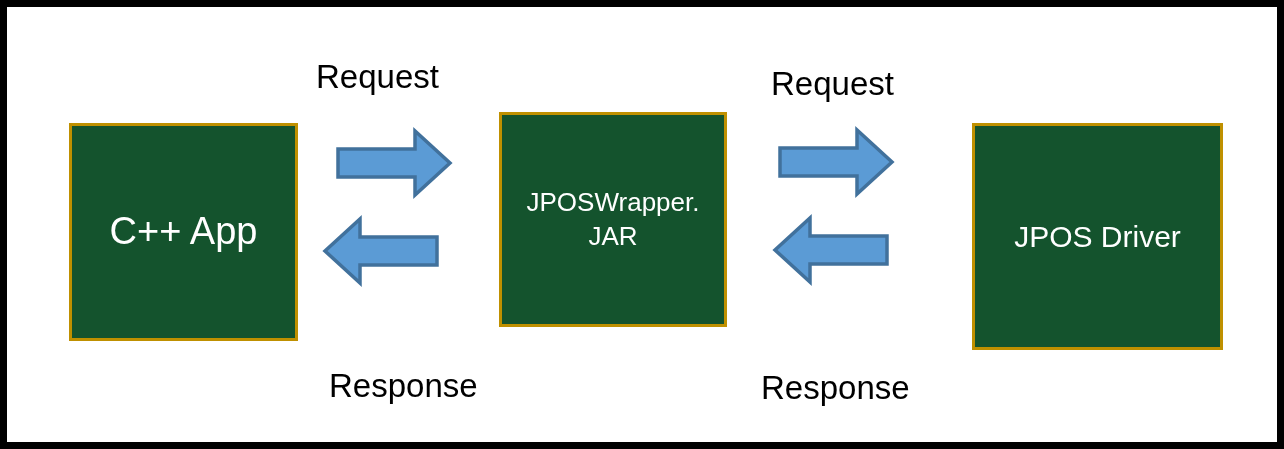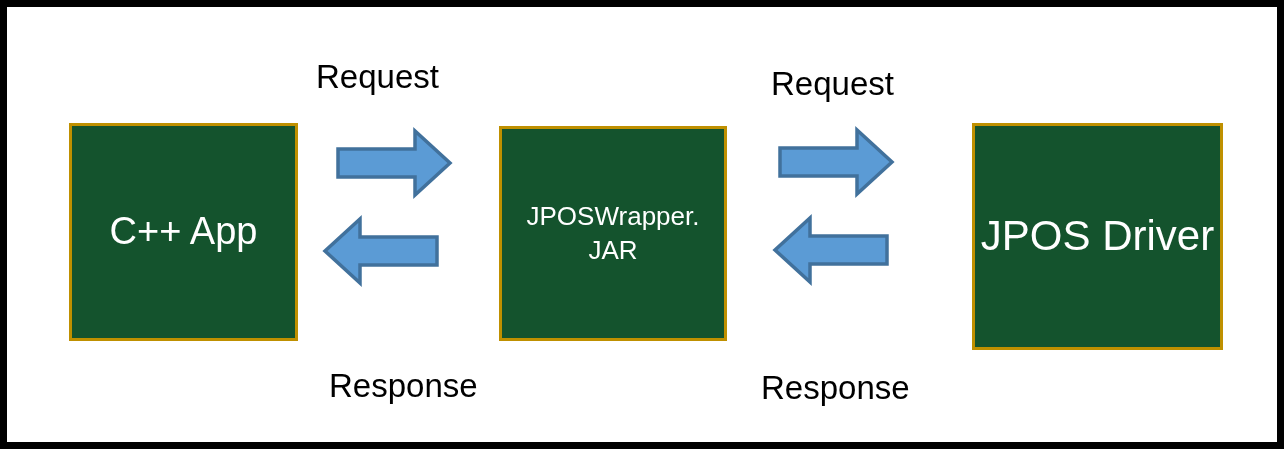--- a/index.html
+++ b/index.html
@@ -24,22 +24,22 @@
     border: 3px solid #BF9000;
     color: #ffffff;
     display: flex;
     flex-direction: column;
     align-items: center;
     justify-content: center;
     text-align: center;
     line-height: 1.3;
   }
   .node-cpp    { left: 62px;  top: 116px; width: 229px; height: 218px; font-size: 38px; }
-  .node-wrap   { left: 492px; top: 119px; width: 228px; height: 215px; font-size: 26px; }
-  .node-driver { left: 965px; top: 116px; width: 251px; height: 227px; font-size: 42px; }
+  .node-wrap   { left: 492px; top: 105px; width: 228px; height: 215px; font-size: 26px; }
+  .node-driver { left: 965px; top: 116px; width: 251px; height: 227px; font-size: 30px; }
   .flow-label {
     position: absolute;
     color: #000000;
     font-size: 33px;
     white-space: nowrap;
   }
   .lbl-req1  { left: 309px; top: 51px; }
   .lbl-req2  { left: 764px; top: 58px; }
   .lbl-resp1 { left: 322px; top: 360px; }
   .lbl-resp2 { left: 754px; top: 362px; }

